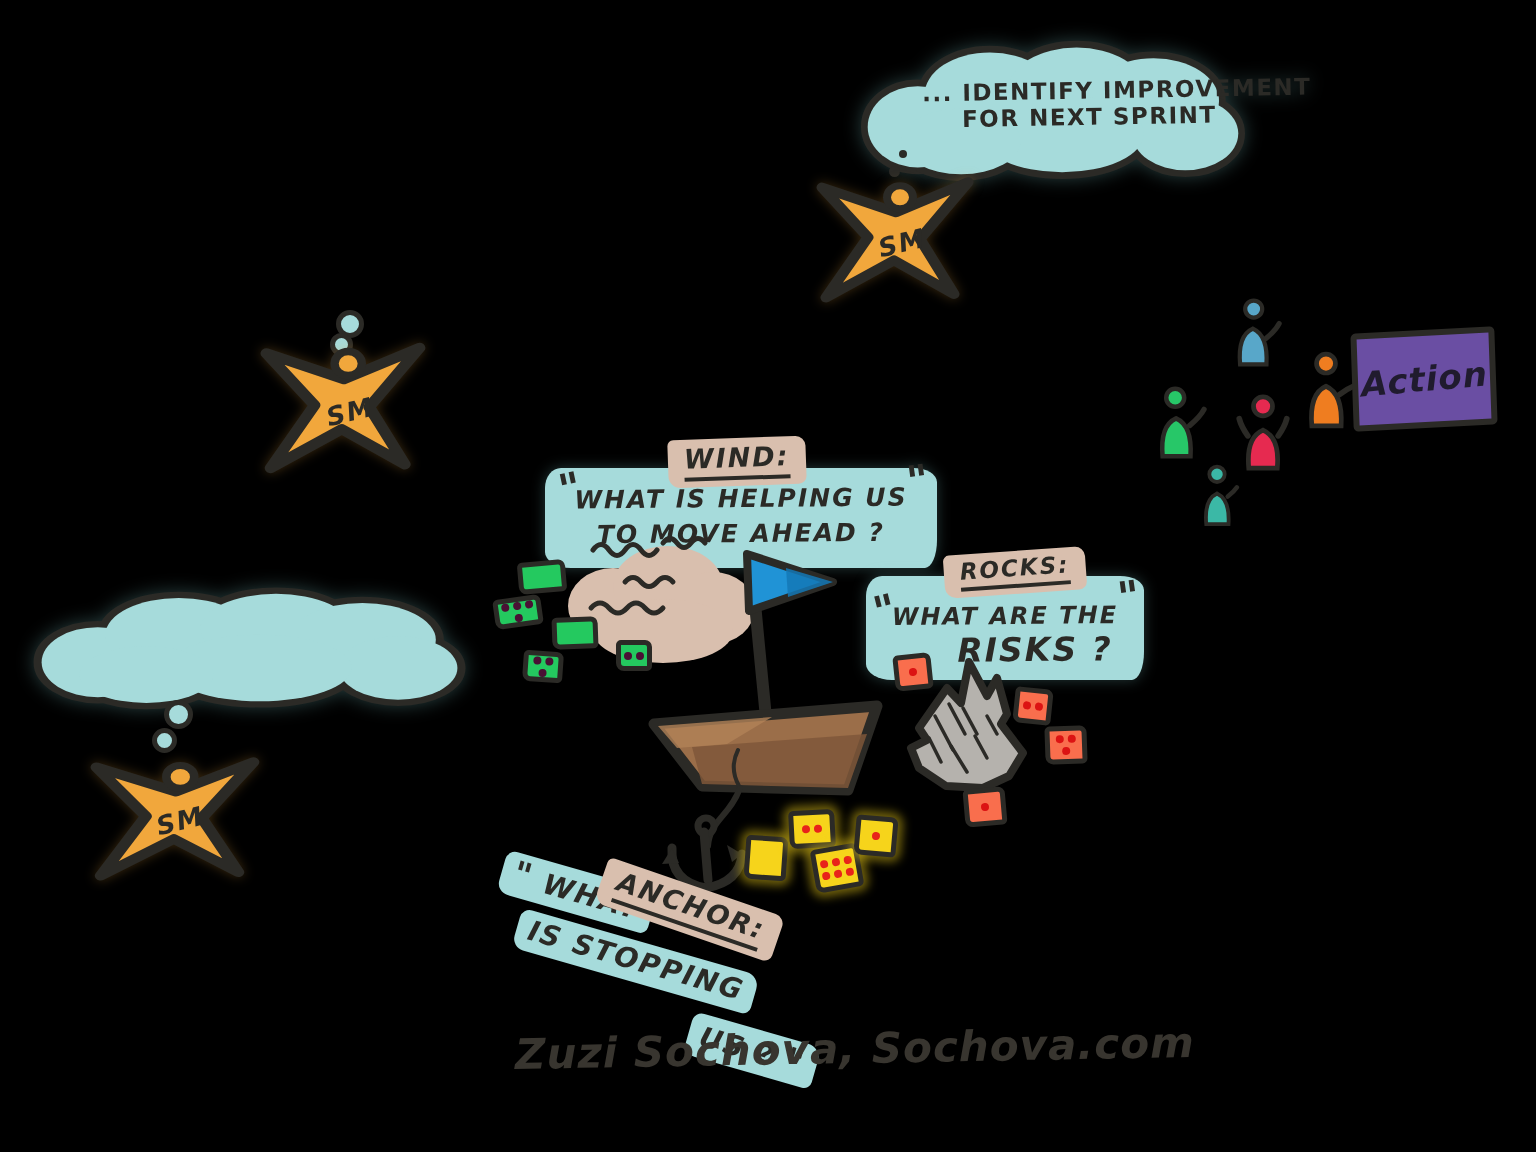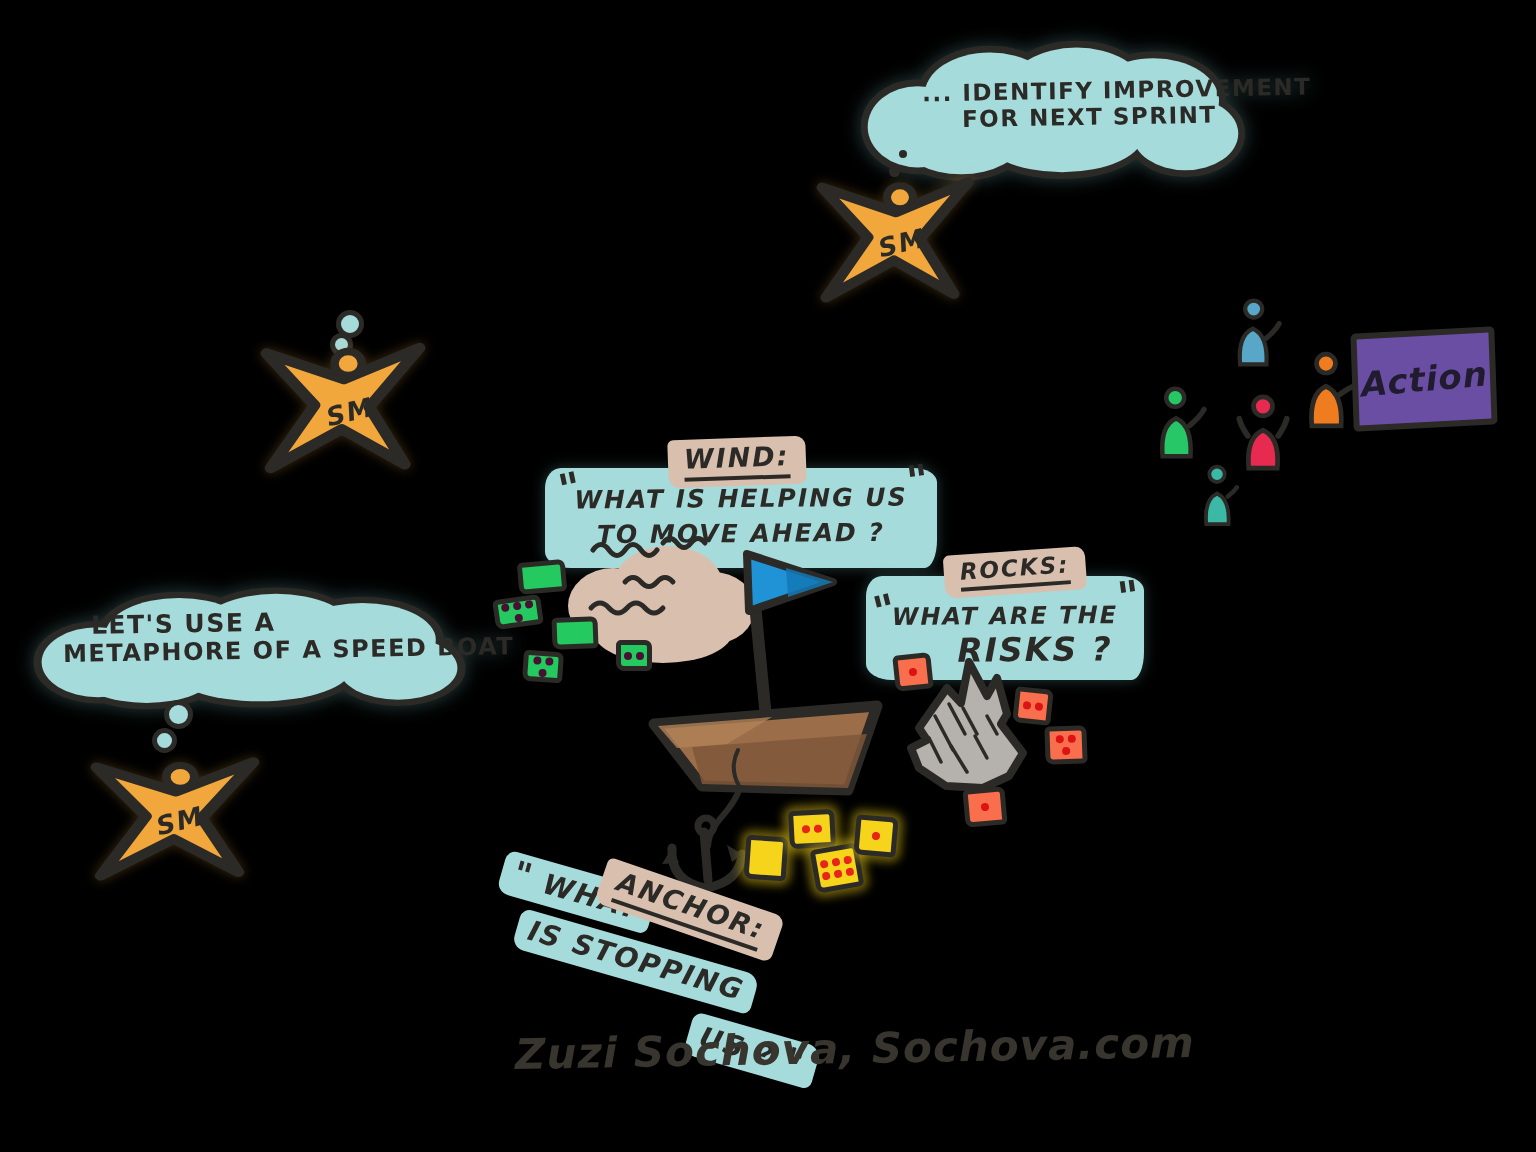--- a/index.html
+++ b/index.html
@@ -107,24 +107,20 @@
         <use href="#starshape"></use>
       </svg>
     <span class="sm" style="left:66px;top:64px">SM</span>
   </div>
 
   <div class="abs cloud" style="left:33px;top:583px;width:432px;height:125px">
     <svg width="432" height="125" viewBox="0 0 400 150" preserveAspectRatio="none">
       <use href="#cloudshape" style="fill:var(--teal);stroke:var(--ink);stroke-width:15"></use>
       <use href="#cloudshape" style="fill:var(--teal)"></use>
     </svg>
-    <div class="ctext" style="padding:24px 0 0 58px">
-      <span style="font-size:25px">LET'S USE A</span>
-      <span style="font-size:24px;margin-left:-28px">METAPHORE OF A SPEED BOAT</span>
-    </div>
   </div>
   <div class="bubble" style="left:164px;top:700px;width:19px;height:19px"></div>
   <div class="bubble" style="left:152px;top:728px;width:15px;height:15px"></div>
 
   <div class="abs star" style="left:90px;top:748px;width:172px;height:140px">
     <svg width="172" height="140" viewBox="0 0 160 160" preserveAspectRatio="none">
         <use href="#starshape"></use>
       </svg>
     <span class="sm" style="left:66px;top:58px">SM</span>
   </div>

